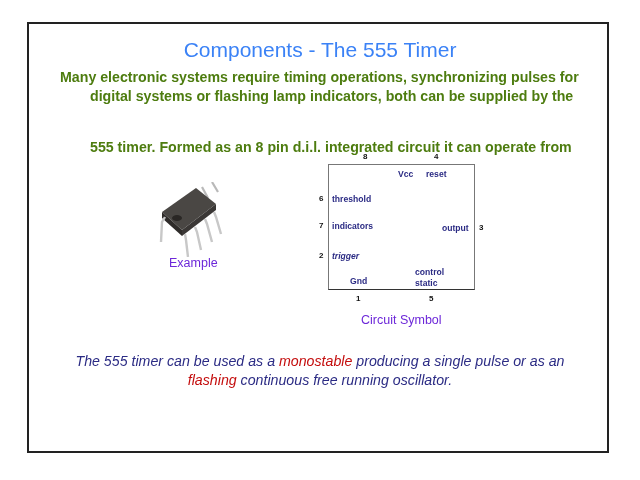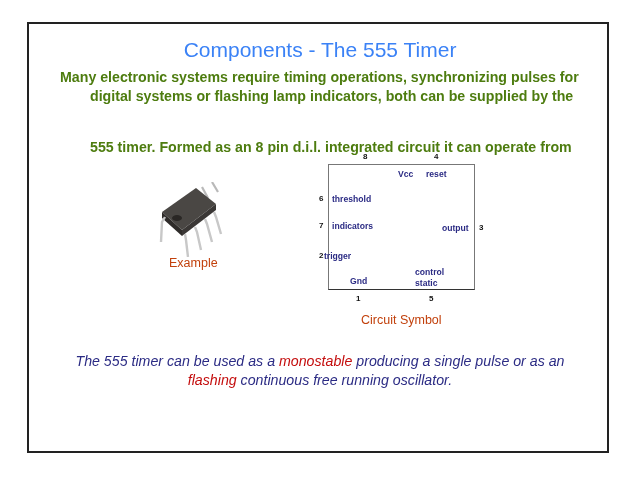--- a/index.html
+++ b/index.html
@@ -2,21 +2,21 @@
 <html><head>
   <meta charset="utf-8">
   <style>
     html, body { margin: 0; padding: 0; background: #ffffff; }
     body { width: 640px; height: 480px; position: relative; overflow: hidden; font-family: "Liberation Sans", sans-serif; }
     .frame { position: absolute; left: 27px; top: 22px; width: 582px; height: 431px; border: 2px solid #222; box-sizing: border-box; }
     .title { position: absolute; left: 0; width: 640px; top: 38px; text-align: center; color: #3b82f6; font-size: 21px; }
     .intro { position: absolute; top: 68px; left: 55px; width: 540px; color: #4d7c0f; font-weight: bold; font-size: 14.2px; line-height: 19px; }
     .intro .l { display: block; white-space: nowrap; }
     .chip-wrap { position: absolute; left: 150px; top: 182px; width: 80px; height: 75px; }
-    .caption { position: absolute; color: #c2410c; font-size: 12.5px; }
+    .caption { position: absolute; color: #6d28d9; font-size: 12.5px; }
     .box { position: absolute; left: 328px; top: 164px; width: 147px; height: 126px; border-left: 1px solid #777; border-top: 1px solid #777; border-right: 1px solid #777; border-bottom: 1px solid #333; box-sizing: border-box; }
     .pin { position: absolute; font-size: 8px; font-weight: bold; color: #111; }
     .plabel { position: absolute; font-size: 8.6px; font-weight: bold; color: #2b2b84; white-space: nowrap; }
     .bottom { position: absolute; top: 352px; left: 40px; width: 560px; text-align: center; color: #2b2b84; font-style: italic; font-weight: normal; font-size: 14.2px; line-height: 19px; }
     .red { color: #c40d0d; }
   </style>
 </head>
 <body>
 
 <div class="frame"></div>
@@ -64,21 +64,21 @@
 <span class="pin" style="left:319px; top:194px;">6</span>
 <span class="plabel" style="left:332px; top:194px;">threshold</span>
 
 <span class="pin" style="left:319px; top:221px;">7</span>
 <span class="plabel" style="left:332px; top:221px;">indicators</span>
 
 <span class="plabel" style="left:442px; top:223px;">output</span>
 <span class="pin" style="left:479px; top:223px;">3</span>
 
 <span class="pin" style="left:319px; top:251px;">2</span>
-<span class="plabel" style="left:324px; top:251px;">trigger</span>
+<span class="plabel" style="left:332px; top:251px;font-style:italic;">trigger</span>
 
 <span class="plabel" style="left:350px; top:276px;">Gnd</span>
 <span class="plabel" style="left:415px; top:267px;">control</span>
 <span class="plabel" style="left:415px; top:278px;">static</span>
 
 <span class="pin" style="left:356px; top:294px;">1</span>
 <span class="pin" style="left:429px; top:294px;">5</span>
 
 <div class="caption" style="left:361px; top:313px;">Circuit Symbol</div>
 

